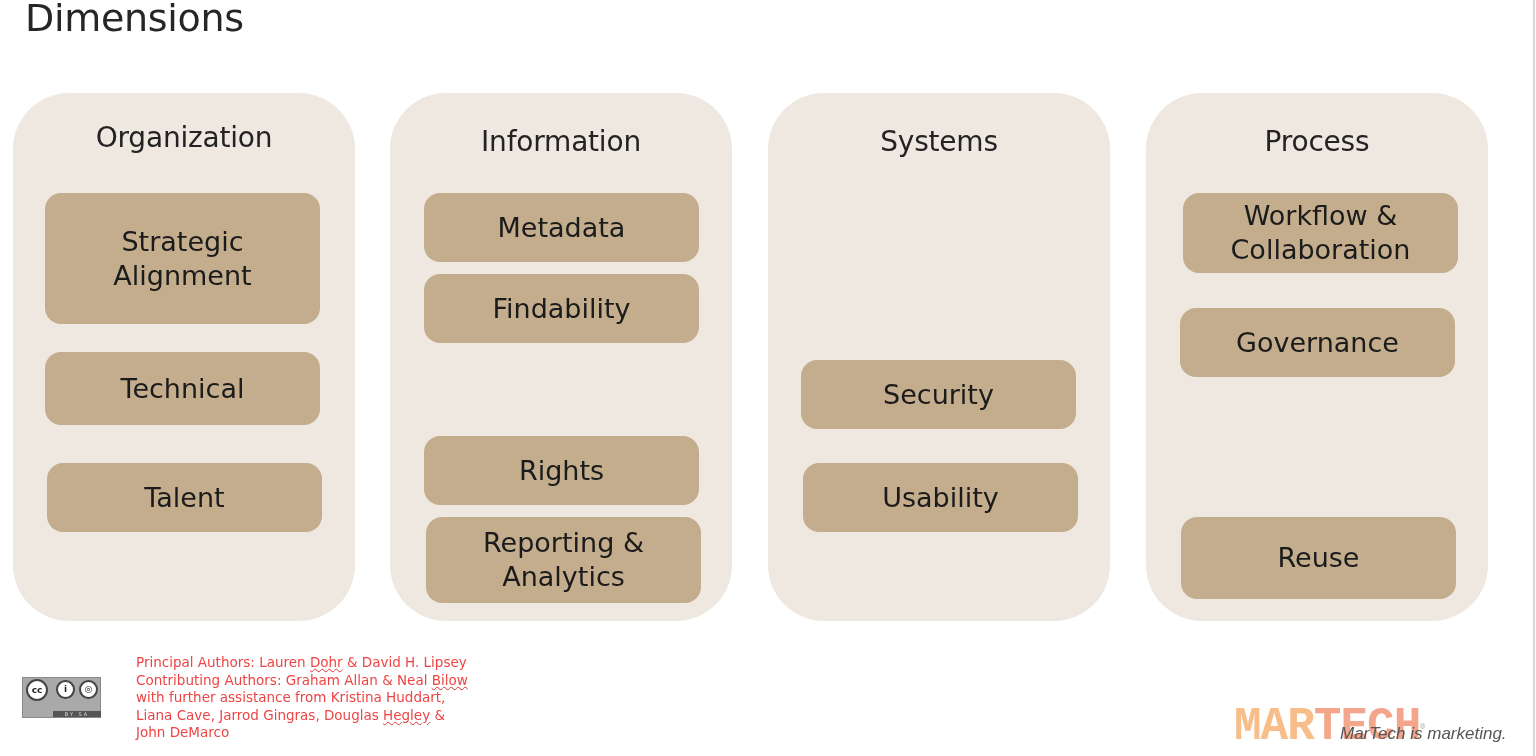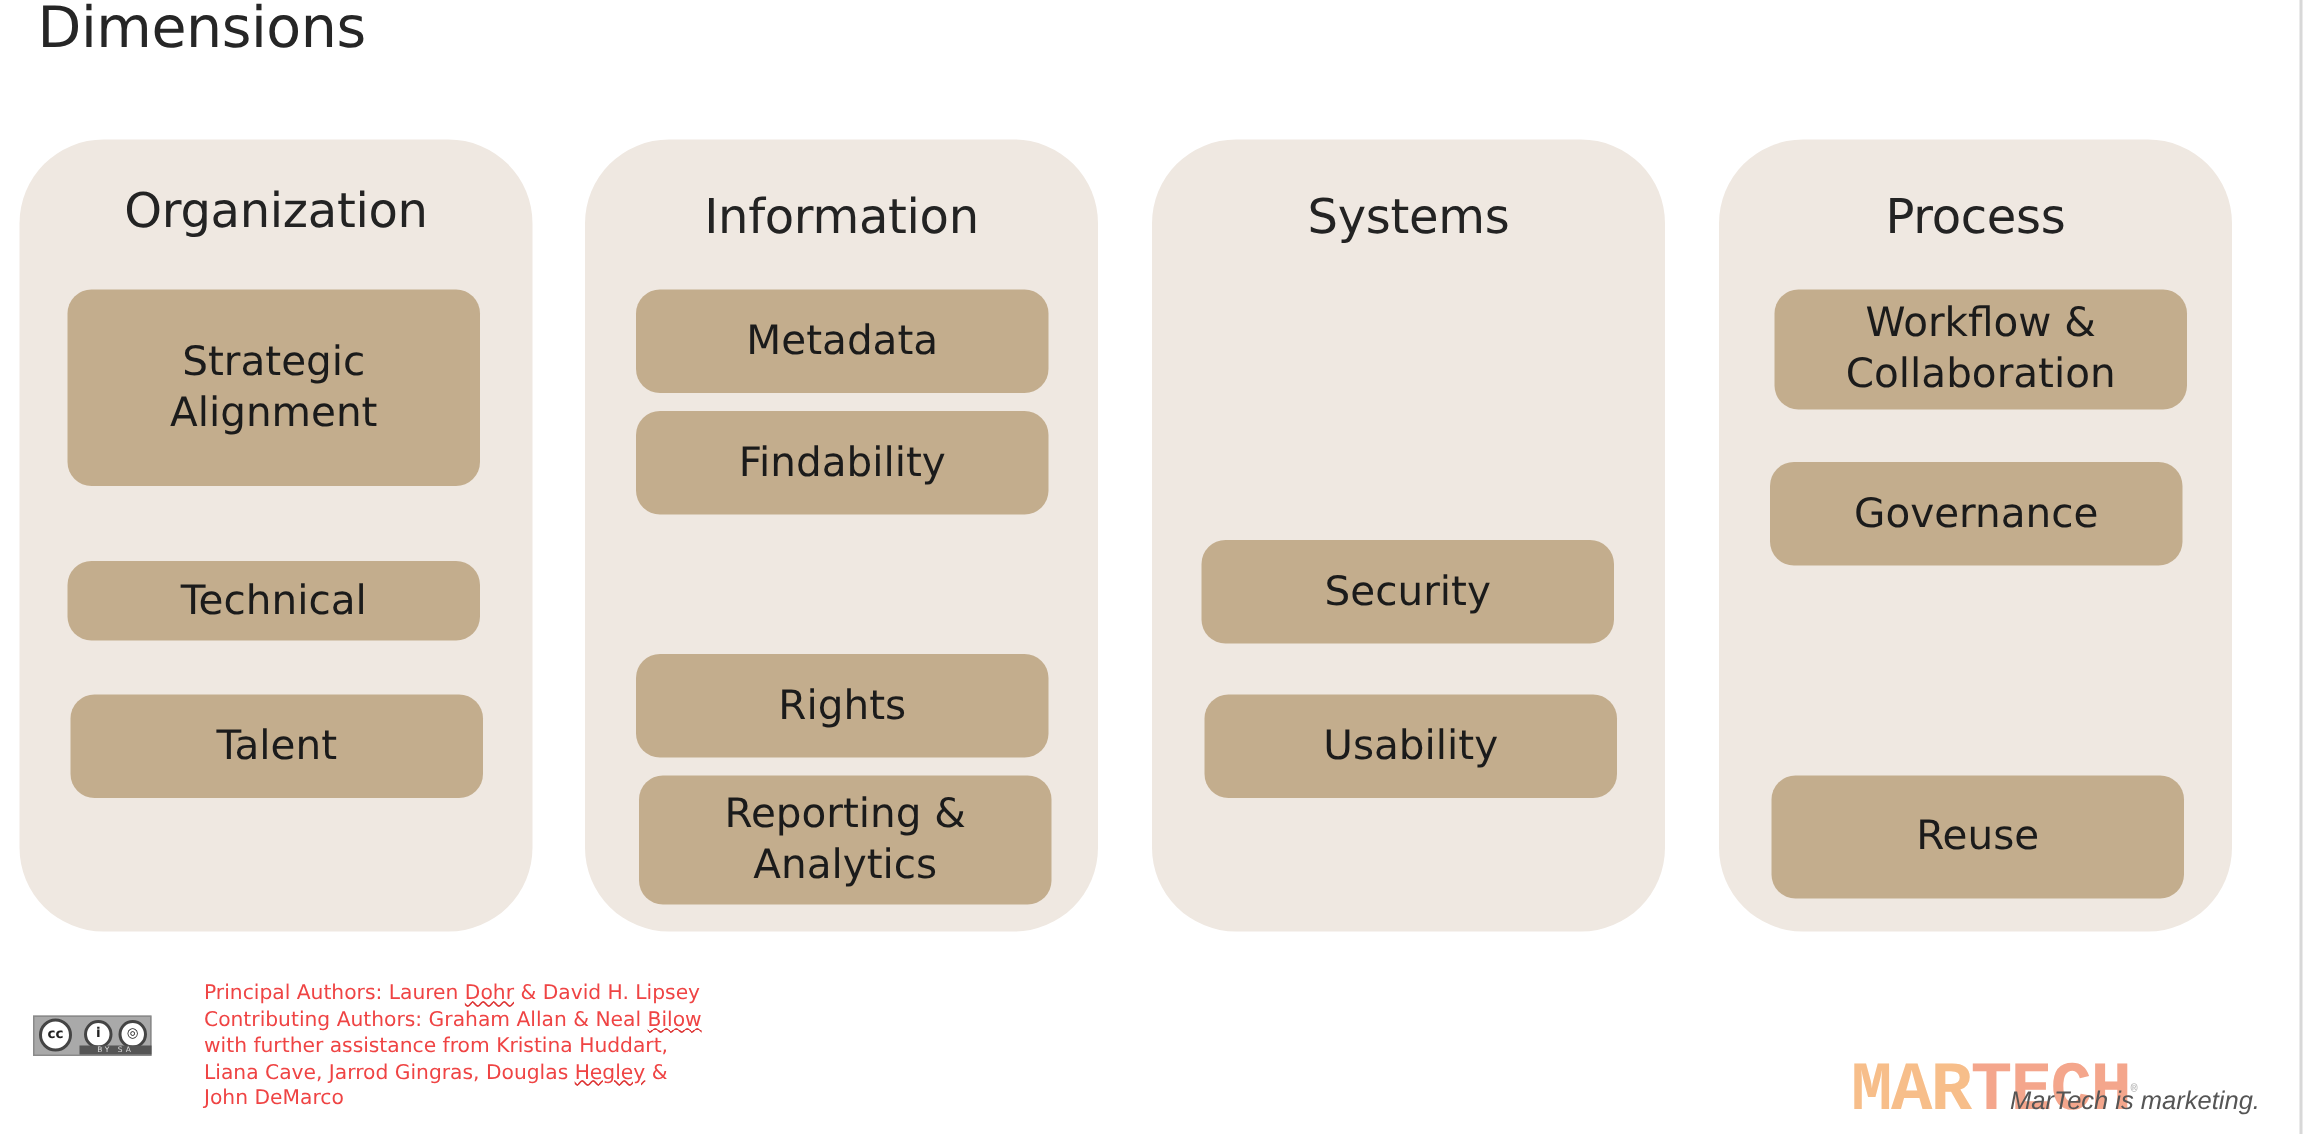--- a/index.html
+++ b/index.html
@@ -16,34 +16,34 @@
   }
   .right-rule {
     position:absolute; left:1533px; top:0; width:2px; height:756px; background:#d8d8d8;
   }
   .card {
     position:absolute; width:342px; height:528px; top:93px;
     background:#efe8e1; border-radius:56px;
   }
   .card-title {
     position:absolute; left:0; width:100%; text-align:center;
-    font-size:32px; color:#232323; white-space:nowrap; letter-spacing:-0.2px;
+    font-size:28px; color:#232323; white-space:nowrap; letter-spacing:-0.2px;
   }
   .tile {
     position:absolute; width:275px; background:#c3ad8d; border-radius:16px;
     display:flex; align-items:center; justify-content:center; text-align:center;
     font-size:27px; line-height:34px; color:#1b1b1b; white-space:pre-line;
   }
   .footer-text {
     position:absolute; left:136px; top:654px;
     font-size:13.5px; line-height:17.5px; color:#ef4444; white-space:nowrap;
   }
   .footer-text .sq { text-decoration:underline wavy #d33; text-decoration-thickness:1px; }
   .cc-badge {
-    position:absolute; left:22px; top:677px; width:79px; height:27px;
+    position:absolute; left:22px; top:677px; width:79px; height:41px;
     background:#a9a9a9; border:1px solid #8a8a8a; box-sizing:border-box;
   }
   .cc-badge .c {
     position:absolute; top:2px; width:19px; height:19px; border-radius:50%;
     background:#fff; border:2px solid #444; box-sizing:border-box;
     font-size:9px; line-height:15px; text-align:center; color:#222; font-weight:bold;
   }
   .cc-badge .lbl {
     position:absolute; bottom:0px; left:30px; width:48px; height:6px; background:#555;
     font-size:5px; line-height:6px; color:#ddd; text-align:center; letter-spacing:2px;
@@ -64,21 +64,21 @@
 <body>
 
 <div class="title">Dimensions</div>
 
 <div class="right-rule"></div>
 
 <div class="card" style="left:13px">
   <div class="card-title" style="top:28px">Organization</div>
   <div class="tile" style="left:32px; top:100px; height:131px">Strategic
 Alignment</div>
-  <div class="tile" style="left:32px; top:281px; height:53px">Technical</div>
+  <div class="tile" style="left:32px; top:259px; height:73px">Technical</div>
   <div class="tile" style="left:34px; top:370px; height:69px">Talent</div>
 </div>
 
 <div class="card" style="left:390px">
   <div class="card-title" style="top:32px">Information</div>
   <div class="tile" style="left:34px; top:100px; height:69px">Metadata</div>
   <div class="tile" style="left:34px; top:181px; height:69px">Findability</div>
   <div class="tile" style="left:34px; top:343px; height:69px">Rights</div>
   <div class="tile" style="left:36px; top:424px; height:86px">Reporting &amp;
 Analytics</div>

